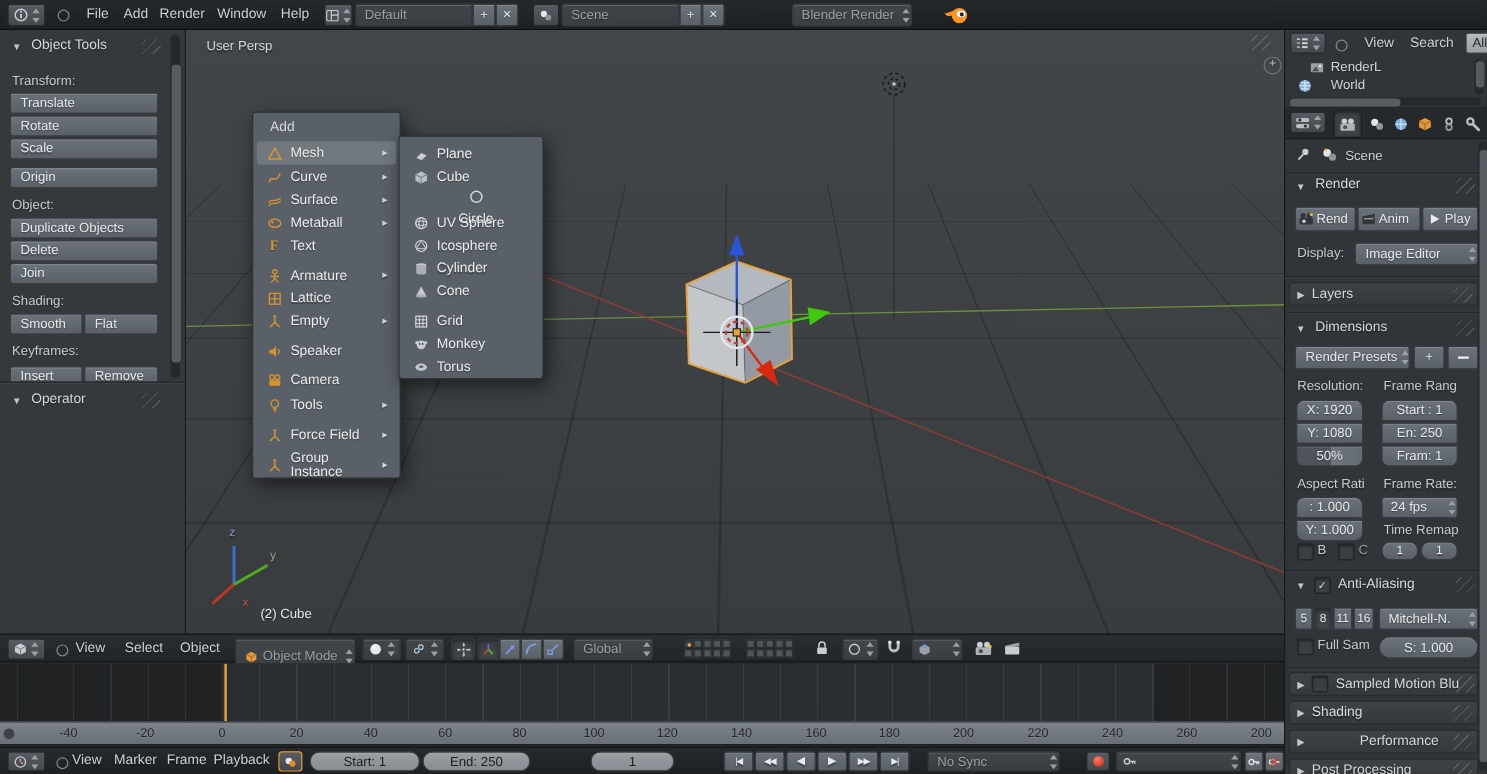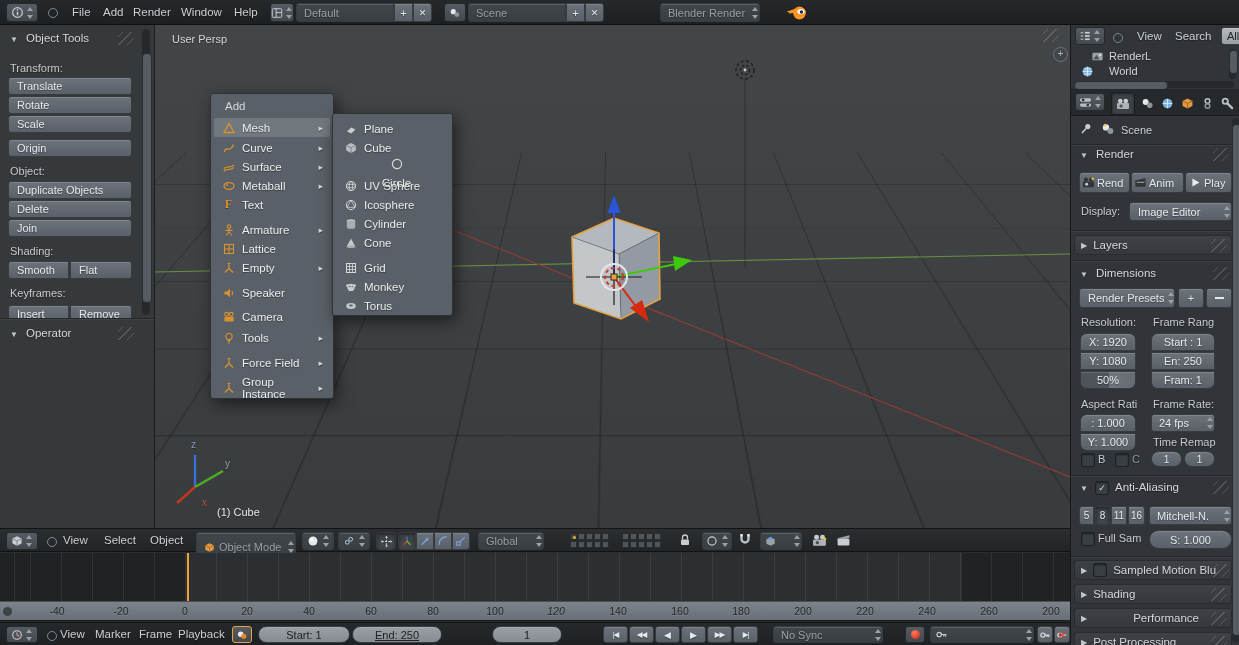--- a/index.html
+++ b/index.html
@@ -215,21 +215,21 @@
         <line x1="40" y1="462" x2="40" y2="430" stroke="#3a6fd8" stroke-width="2.4"></line>
         <line x1="40" y1="462" x2="68" y2="446" stroke="#4fae1e" stroke-width="2.4"></line>
         <line x1="40" y1="462" x2="22" y2="478" stroke="#c0361e" stroke-width="2.4"></line>
       </g>
     </svg>
 
     <span class="lb" style="left:17px;top:8px;color:#d4d7d9;">User Persp</span>
     <span class="lb" style="left:36px;top:414px;color:#8a97b8;font-size:10px;">z</span>
     <span class="lb" style="left:70px;top:433px;color:#9aa888;font-size:10px;">y</span>
     <span class="lb" style="left:47px;top:472px;color:#c05540;font-size:10px;">x</span>
-    <span class="lb" style="left:62px;top:481px;color:#e6e9ea;">(1) Cube</span>
+    <span class="lb" style="left:62px;top:481px;color:#e6e9ea;">(2) Cube</span>
 
     <span class="grip" style="left:888px;top:4px;"></span>
     <div class="ab" style="left:898px;top:22px;width:13px;height:13px;border:1px solid #6e7479;border-radius:50%;color:#aeb3b7;font-size:10px;line-height:11px;text-align:center;"><span>+</span></div>
 
     <div class="popup" style="left:55px;top:68px;width:122px;height:304px;">
       <span class="ab" style="left:14px;top:6px;font-size:11.5px;color:#d3d7da;">Add</span>
       <div class="mi-row hl" style="top:24px;">
         <span class="mi-ic">
             <svg width="12" height="12" viewBox="0 0 12 12">
               <polygon points="6,1.5 11,10.5 1,10.5" fill="none" stroke="#d8932f" stroke-width="1.3"></polygon>
@@ -602,21 +602,21 @@
 
   <div class="reg" style="left:0;top:601px;width:1070px;height:20px;background:linear-gradient(#7d838a,#696f76);border-top:1px solid #4a4f54;border-bottom:1px solid #1a1c1e;">
     <span class="tick" style="left:57px;">-40</span>
     <span class="tick" style="left:121px;">-20</span>
     <span class="tick" style="left:185px;">0</span>
     <span class="tick" style="left:247px;">20</span>
     <span class="tick" style="left:309px;">40</span>
     <span class="tick" style="left:371px;">60</span>
     <span class="tick" style="left:433px;">80</span>
     <span class="tick" style="left:495px;">100</span>
-    <span class="tick" style="left:556px;font-style:italic;">120</span>
+    <span class="tick" style="left:556px;">120</span>
     <span class="tick" style="left:618px;">140</span>
     <span class="tick" style="left:680px;">160</span>
     <span class="tick" style="left:741px;">180</span>
     <span class="tick" style="left:803px;">200</span>
     <span class="tick" style="left:865px;">220</span>
     <span class="tick" style="left:927px;">240</span>
     <span class="tick" style="left:989px;">260</span>
     <span class="tick" style="left:1051px;">200</span>
     <div class="ab" style="left:3px;top:5px;width:9px;height:9px;border-radius:50%;background:#3d4246;"></div>
   </div>
@@ -639,21 +639,21 @@
     <div class="edbtn" style="left:232px;top:3px;width:20px;height:17px;border-color:#e8a13c;">
       <svg width="12" height="12" viewBox="0 0 14 14">
           <circle cx="5.5" cy="6" r="3.2" fill="#e8eaec"></circle>
           <circle cx="9" cy="8.5" r="3" fill="#e8892c"></circle>
         </svg>
     </div>
 
     <div class="btn pill" style="left:258px;top:3px;width:92px;height:17px;background:linear-gradient(#9ba0a5,#868c91);color:#1d1f21;text-shadow:none;">
         <span>Start: 1</span>
       </div>
-    <div class="btn pill" style="left:352px;top:3px;width:90px;height:17px;background:linear-gradient(#9ba0a5,#868c91);color:#1d1f21;text-shadow:none;text-decoration:underline;">
+    <div class="btn pill" style="left:352px;top:3px;width:90px;height:17px;background:linear-gradient(#9ba0a5,#868c91);color:#1d1f21;text-shadow:none;">
         <span>End: 250</span>
       </div>
     <div class="btn pill" style="left:492px;top:3px;width:70px;height:17px;background:linear-gradient(#9ba0a5,#868c91);color:#1d1f21;text-shadow:none;">
         <span>1</span>
       </div>
 
     <div class="btn" style="left:603px;top:3px;width:25px;height:17px;font-size:7.5px;letter-spacing:-1px;">
         <span>|◀</span>
       </div>
     <div class="btn" style="left:629px;top:3px;width:25px;height:17px;font-size:7.5px;letter-spacing:-1px;">

